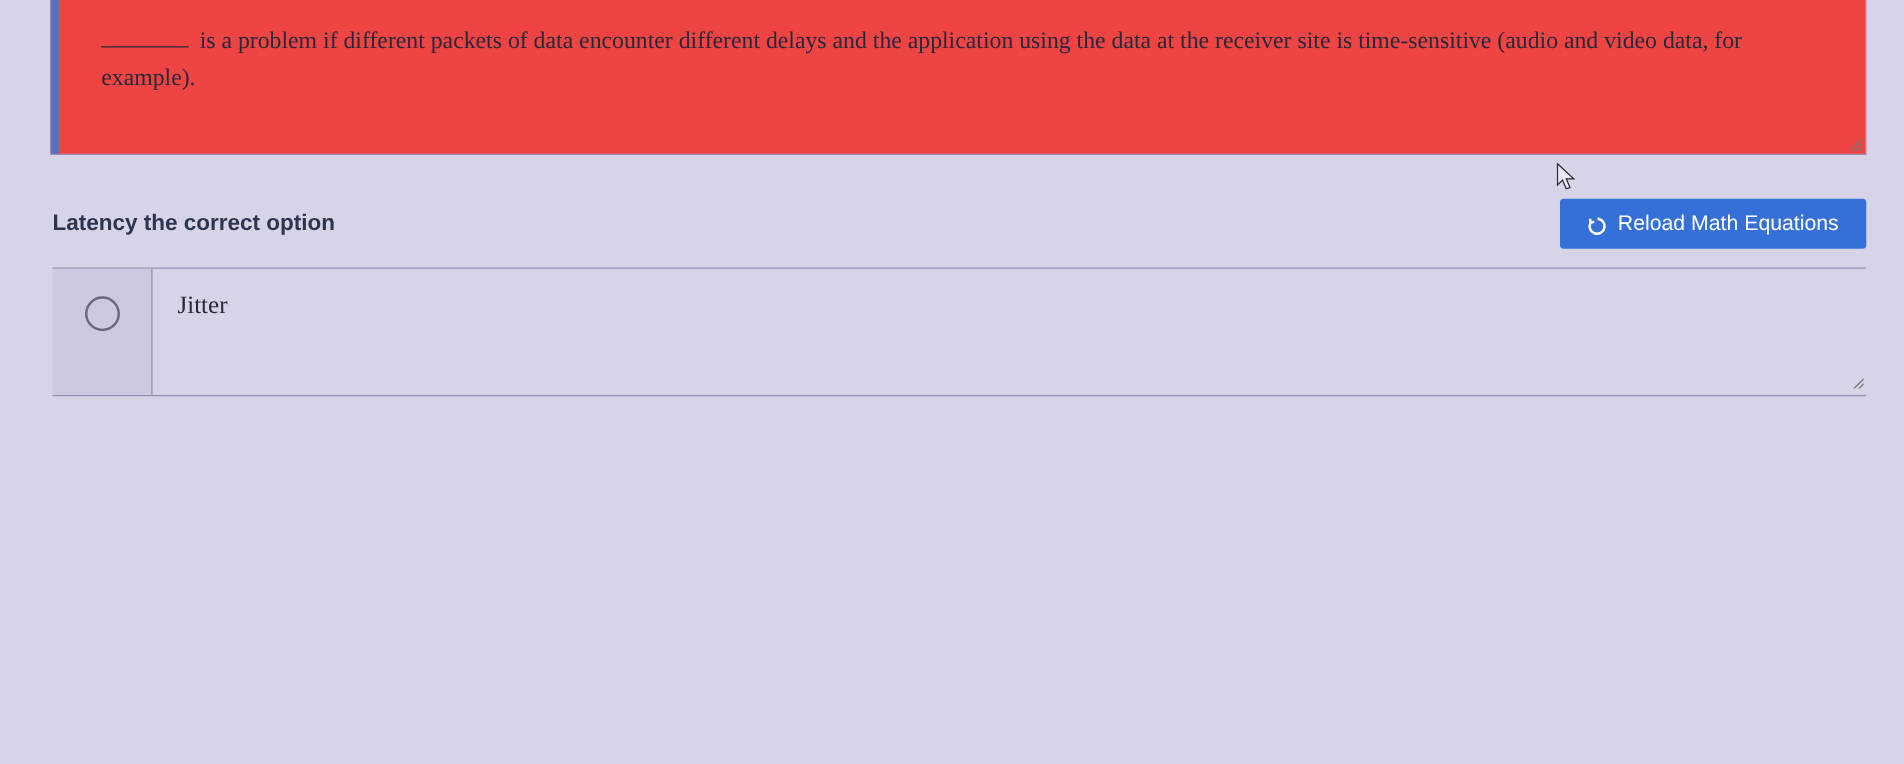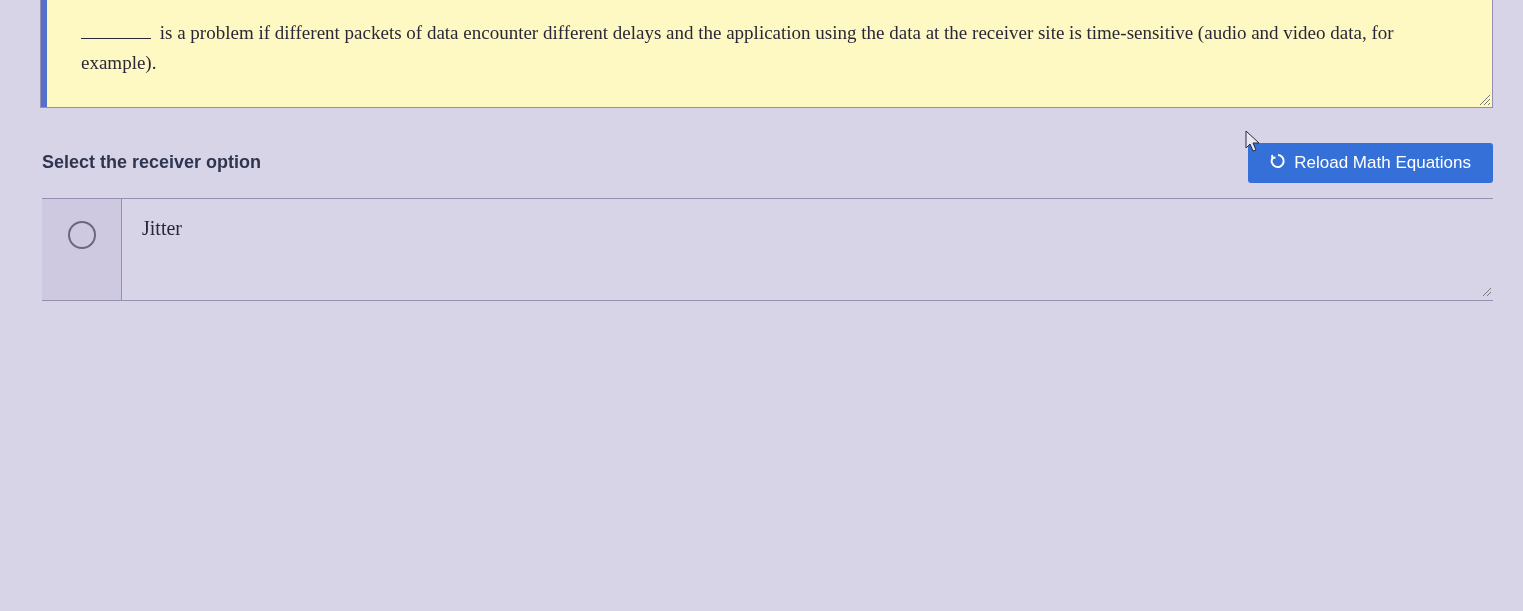--- a/index.html
+++ b/index.html
@@ -10,24 +10,24 @@
     body {
       font-family: Georgia, 'Times New Roman', serif;
       background: #d8d4e8;
       width: 1523px;
       height: 611px;
       overflow: hidden;
       position: relative;
     }
     .question-box {
       margin: 0 30px 0 40px;
-      padding: 18px 30px 28px 30px;
+      padding: 18px 30px 44px 30px;
       border: 1px solid #9590b0;
       border-top: none;
-      background: #fef9c3;
+      background: #ef4444;
       position: relative;
     }
     .question-box::before {
       content: '';
       position: absolute;
       left: 0;
       top: 0;
       bottom: 0;
       width: 6px;
       background: #5570c8;
@@ -69,21 +69,21 @@
     }
     .reload-btn {
       background: #3570d8;
       color: #fff;
       border: none;
       padding: 10px 22px;
       font-family: Arial, Helvetica, sans-serif;
       font-size: 17px;
       border-radius: 3px;
       display: flex;
-      align-items: flex-start;
+      align-items: flex-end;
       gap: 8px;
       cursor: pointer;
     }
     .reload-icon {
       display: inline-block;
       width: 16px;
       height: 16px;
     }
     .cursor-arrow {
       position: absolute;
@@ -156,21 +156,21 @@
   </div>
 </div>
 
 <div class="cursor-arrow">
   <svg viewBox="0 0 18 24" width="18" height="24">
     <path d="M1 1 L1 18 L5 14 L8 21 L11 20 L8 13 L14 13 Z" fill="#e8e8f0" stroke="#2a2838" stroke-width="1"></path>
   </svg>
 </div>
 
 <div class="middle-row">
-  <div class="select-label">Select the receiver option</div>
+  <div class="select-label">Latency the correct option</div>
   <button class="reload-btn">
     <span class="reload-icon">
       <svg viewBox="0 0 16 16" width="16" height="16">
         <path d="M8 2 A6 6 0 1 1 2.5 5" fill="none" stroke="#fff" stroke-width="2"></path>
         <path d="M2 2 L2.5 5 L5.5 4.5" fill="none" stroke="#fff" stroke-width="2"></path>
       </svg>
     </span>
     <span>Reload Math Equations</span>
   </button>
 </div>

